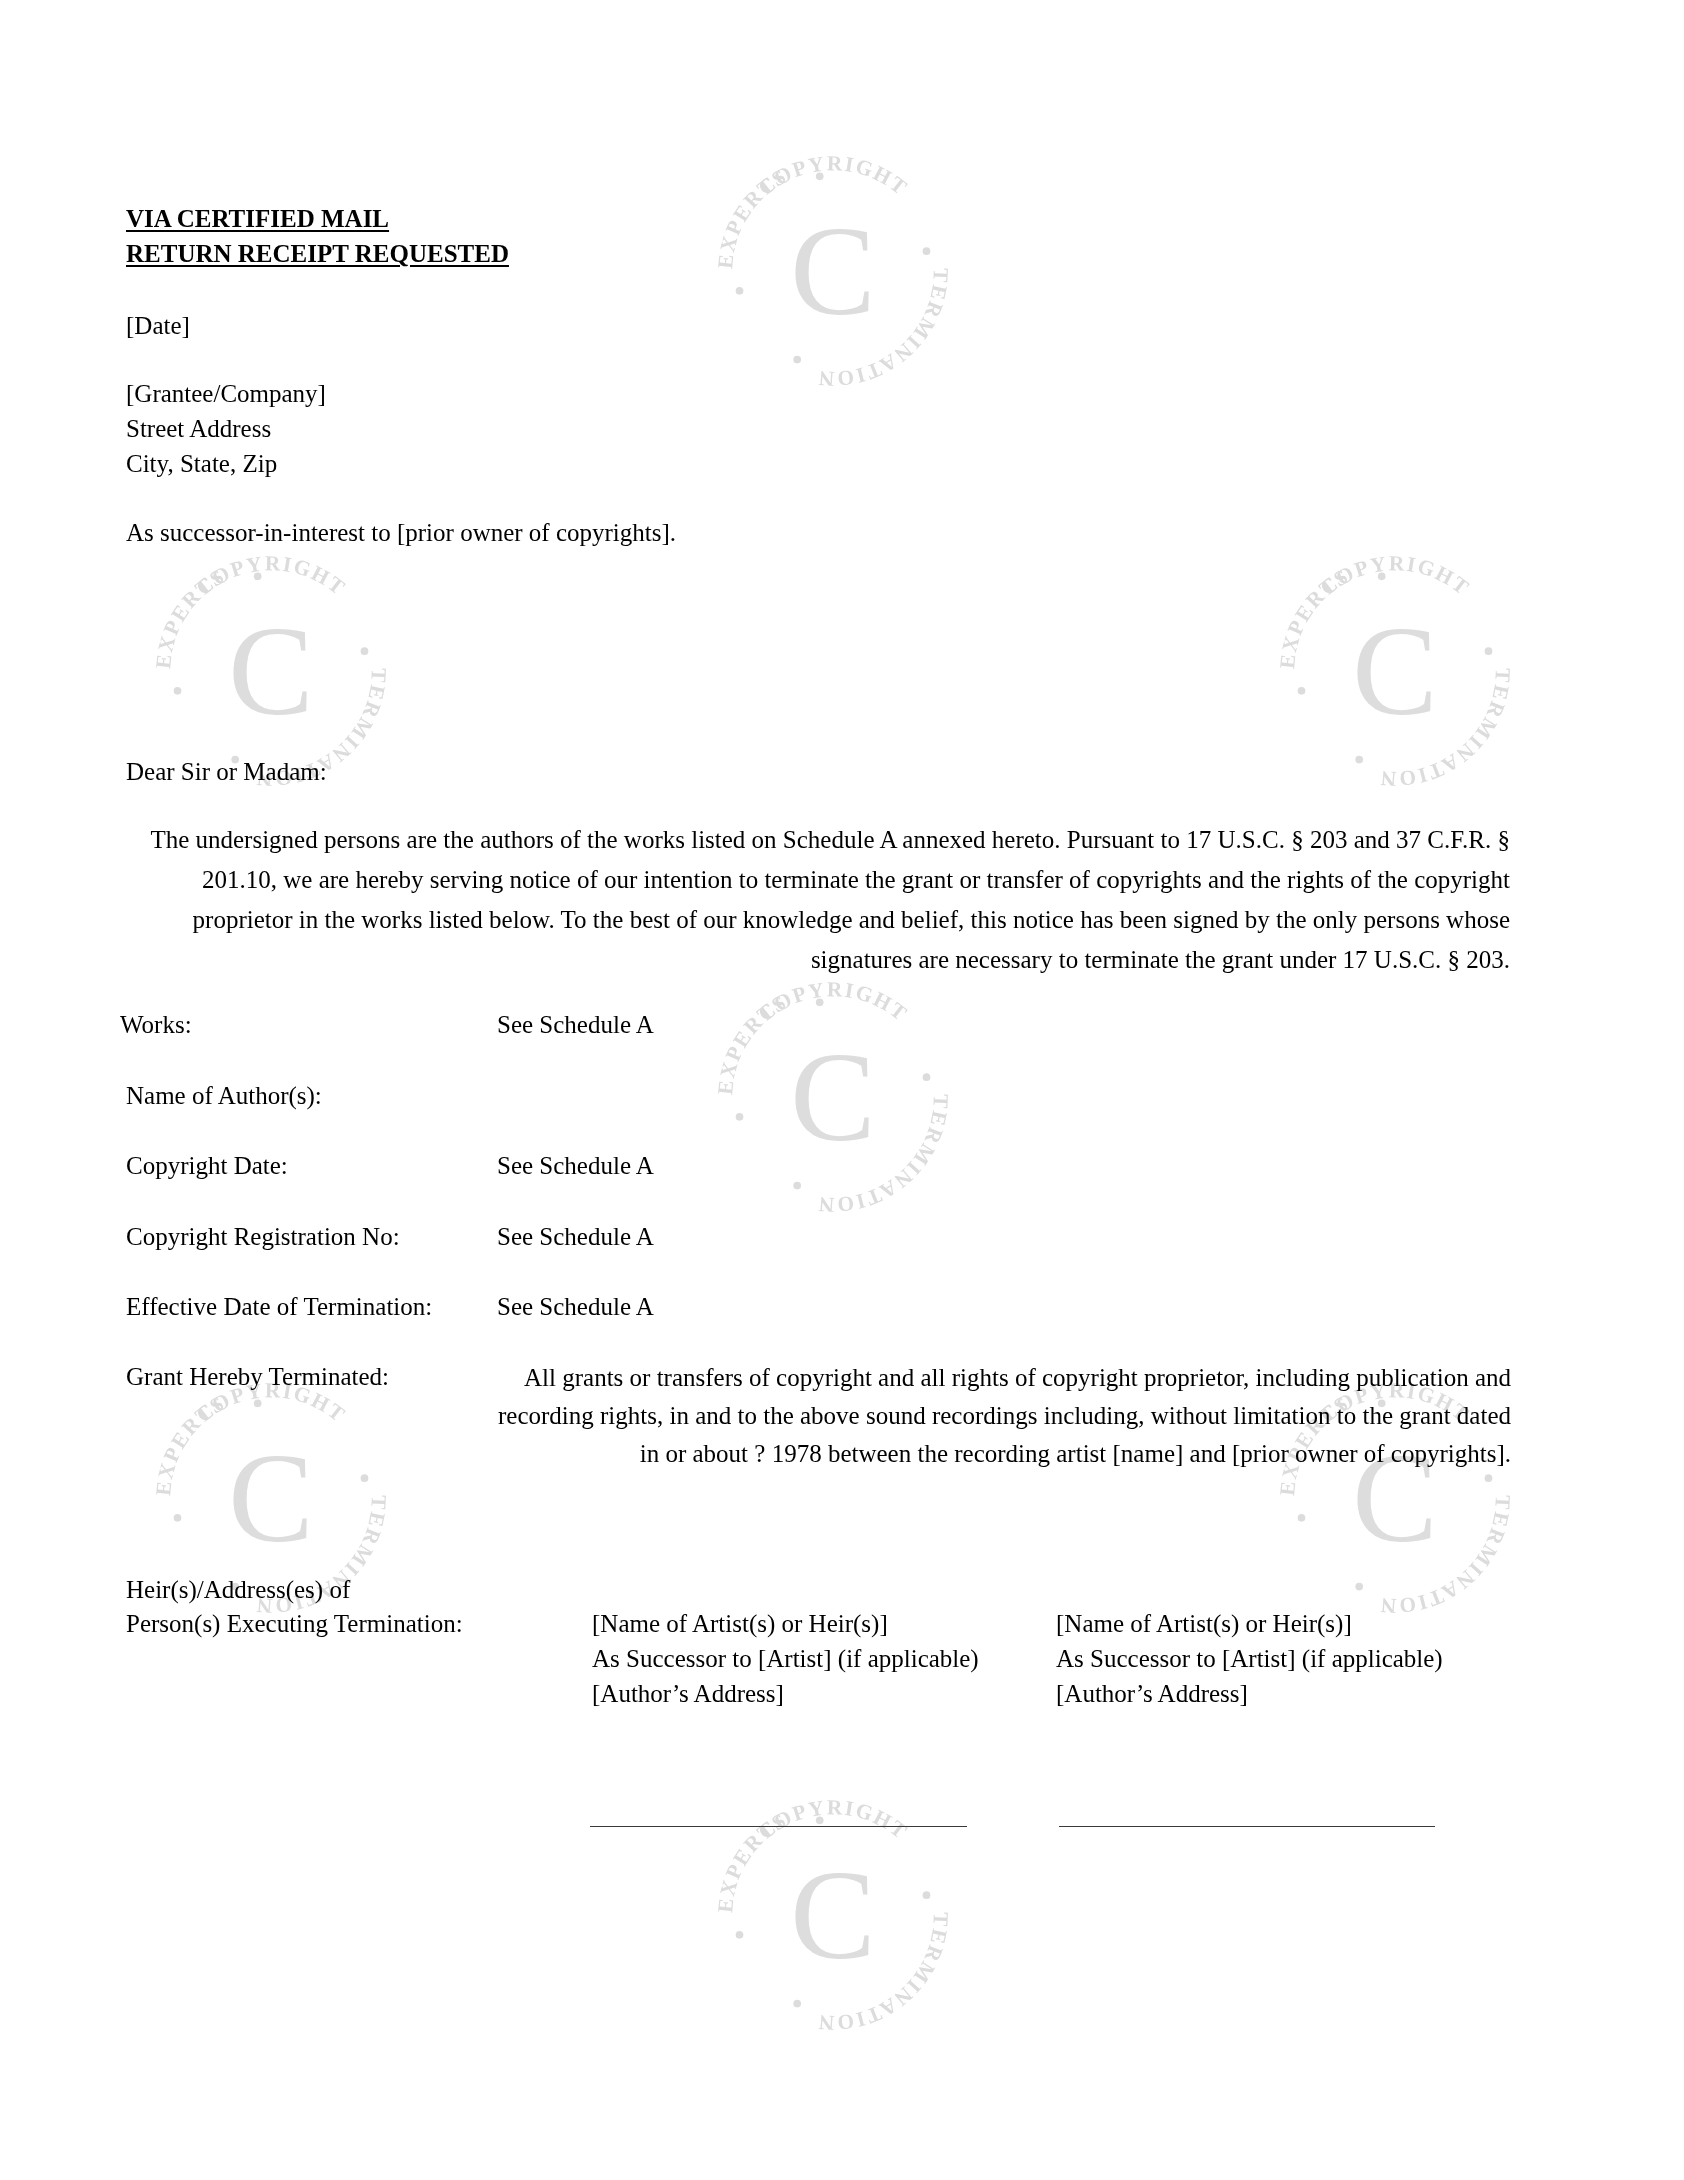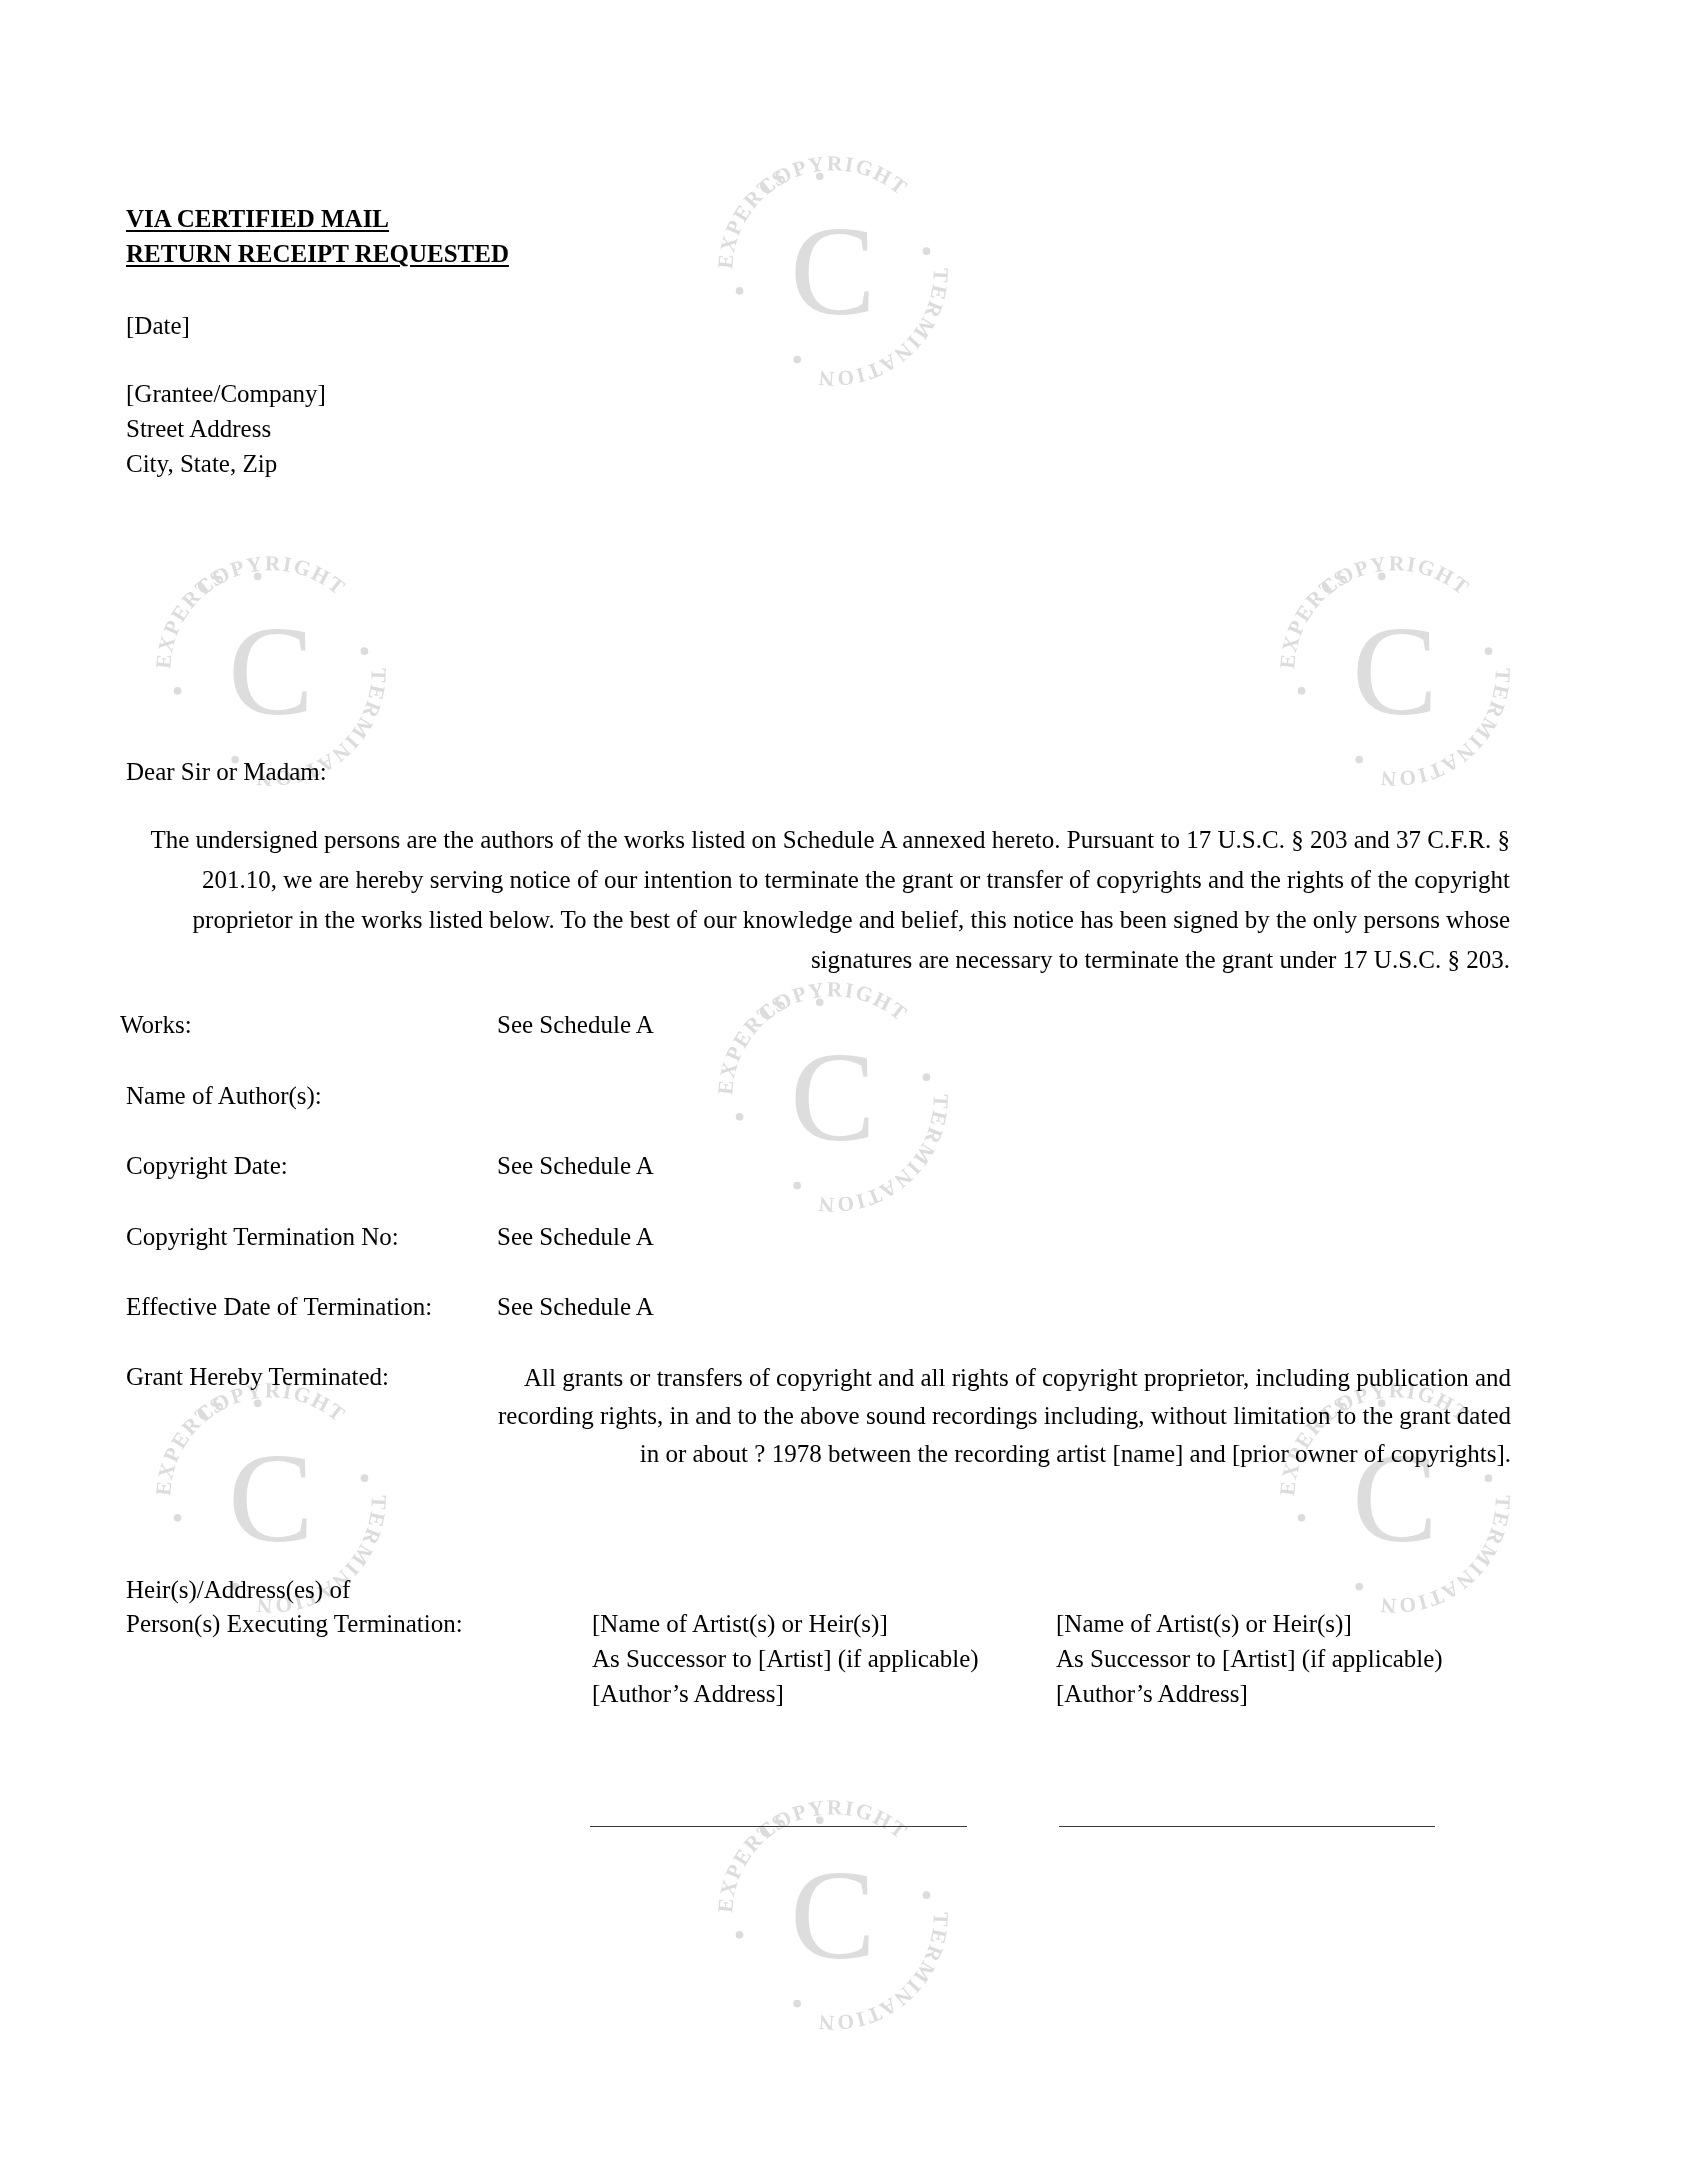--- a/index.html
+++ b/index.html
@@ -222,36 +222,37 @@
 
     <div class="blk bold ul" style="left:126px; top:201px;">VIA CERTIFIED MAIL</div>
     <div class="blk bold ul" style="left:126px; top:236px;">RETURN RECEIPT REQUESTED</div>
 
     <div class="blk" style="left:126px; top:308px;">[Date]</div>
 
     <div class="blk" style="left:126px; top:376px;">[Grantee/Company]</div>
     <div class="blk" style="left:126px; top:411px;">Street Address</div>
     <div class="blk" style="left:126px; top:446px;">City, State, Zip</div>
 
+    <div class="blk" style="left:126px; top:515px;">As successor-in-interest to [prior owner of copyrights].</div>
 
 
     <div class="blk" style="left:126px; top:754px;">Dear Sir or Madam:</div>
 
     <div class="para" style="left:126px; top:820px; width:1384px;">The undersigned persons are the authors of the works listed on Schedule A annexed hereto. Pursuant to 17 U.S.C. § 203 and 37 C.F.R. § 201.10, we are hereby serving notice of our intention to terminate the grant or transfer of copyrights and the rights of the copyright proprietor in the works listed below. To the best of our knowledge and belief, this notice has been signed by the only persons whose signatures are necessary to terminate the grant under 17 U.S.C. § 203.</div>
 
     <div class="field-label" style="left:120px; top:1007px;">Works:</div>
     <div class="field-value" style="left:497px; top:1007px;">See Schedule A</div>
 
     <div class="field-label" style="left:126px; top:1078px;">Name of Author(s):</div>
     <div class="field-value" style="left:497px; top:1078px;"></div>
 
     <div class="field-label" style="left:126px; top:1148px;">Copyright Date:</div>
     <div class="field-value" style="left:497px; top:1148px;">See Schedule A</div>
 
-    <div class="field-label" style="left:126px; top:1219px;">Copyright Termination No:</div>
+    <div class="field-label" style="left:126px; top:1219px;">Copyright Registration No:</div>
     <div class="field-value" style="left:497px; top:1219px;">See Schedule A</div>
 
     <div class="field-label" style="left:126px; top:1289px;">Effective Date of Termination:</div>
     <div class="field-value" style="left:497px; top:1289px;">See Schedule A</div>
 
     <div class="field-label" style="left:126px; top:1359px;">Grant Hereby Terminated:</div>
     <div class="para" style="left:497px; top:1359px; width:1014px; line-height:38px;">All grants or transfers of copyright and all rights of copyright proprietor, including publication and recording rights, in and to the above sound recordings including, without limitation to the grant dated in or about ? 1978 between the recording artist [name] and [prior owner of copyrights].</div>
 
     <div class="field-label" style="left:126px; top:1572px;">Heir(s)/Address(es) of</div>
     <div class="field-label" style="left:126px; top:1606px;">Person(s) Executing Termination:</div>

